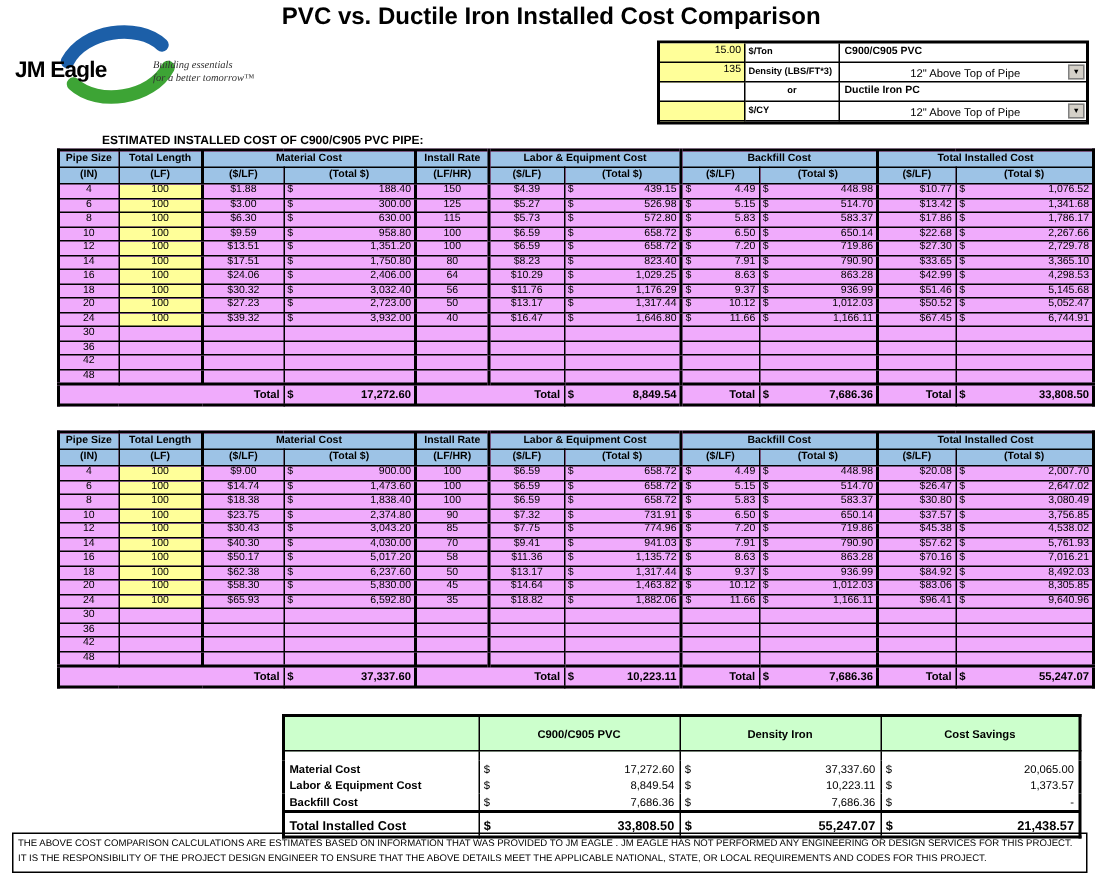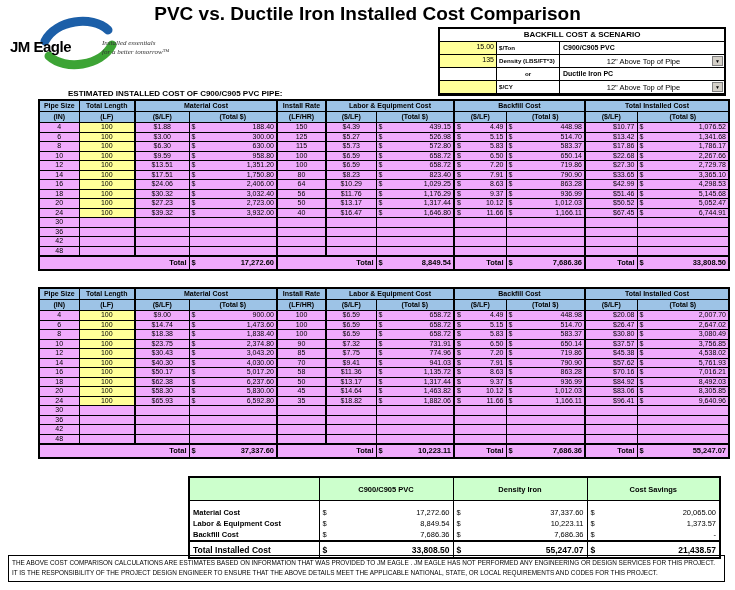--- a/index.html
+++ b/index.html
@@ -1,19 +1,19 @@
 <!DOCTYPE html>
 <html><head>
 <meta charset="utf-8">
 <style>
   html,body{margin:0;padding:0;background:#fff;}
   .page{position:relative;width:735px;height:590px;background:#fff;overflow:hidden;
         font-family:"Liberation Sans",sans-serif;color:#000;}
   .title{position:absolute;top:3px;left:0;width:100%;text-align:center;
-         font-size:19px;font-weight:700;}
+         font-size:16px;font-weight:700;}
   
   .logo{position:absolute;left:10px;top:14px;width:215px;height:72px;}
   .logo svg{position:absolute;left:30px;top:2px;}
   .logo-text{position:absolute;left:0;top:24px;font-size:15px;font-weight:700;
              letter-spacing:-0.5px;}
   .tagline{position:absolute;left:92px;top:25px;font-family:"Liberation Serif",serif;
            font-style:italic;font-size:7px;line-height:9px;color:#333;}
   
   .bf{position:absolute;left:438px;top:27px;width:288px;border:2px solid #000;
       background:#fff;box-sizing:border-box;}
@@ -69,27 +69,26 @@
 
   <div class="title">PVC vs. Ductile Iron Installed Cost Comparison</div>
 
   <div class="logo">
     <svg width="88" height="54" viewBox="0 0 88 54">
       <path d="M5 25 C 16 4, 52 -1, 68 14" stroke="#1C5FA8" stroke-width="9" fill="none" stroke-linecap="round"></path>
       <path d="M72 29 C 61 50, 25 55, 9 40" stroke="#3DA435" stroke-width="9" fill="none" stroke-linecap="round"></path>
     </svg>
     <div class="logo-text">JM Eagle</div>
     <div class="tagline">
-      <div>Installed essentials</div>
+      <div>Building essentials</div>
       <div>for a better tomorrow™</div>
     </div>
   </div>
 
   <div class="bf">
-    <div class="bf-title">BACKFILL COST &amp; SCENARIO</div>
     <div class="bf-row">
       <div class="bf-val yellow">15.00</div>
       <div class="bf-lab">$/Ton</div>
       <div class="bf-right">C900/C905 PVC</div>
     </div>
     <div class="bf-row">
       <div class="bf-val yellow">135</div>
       <div class="bf-lab">Density (LBS/FT*3)</div>
       <div class="bf-right bf-dd">
         <span>12" Above Top of Pipe</span>

